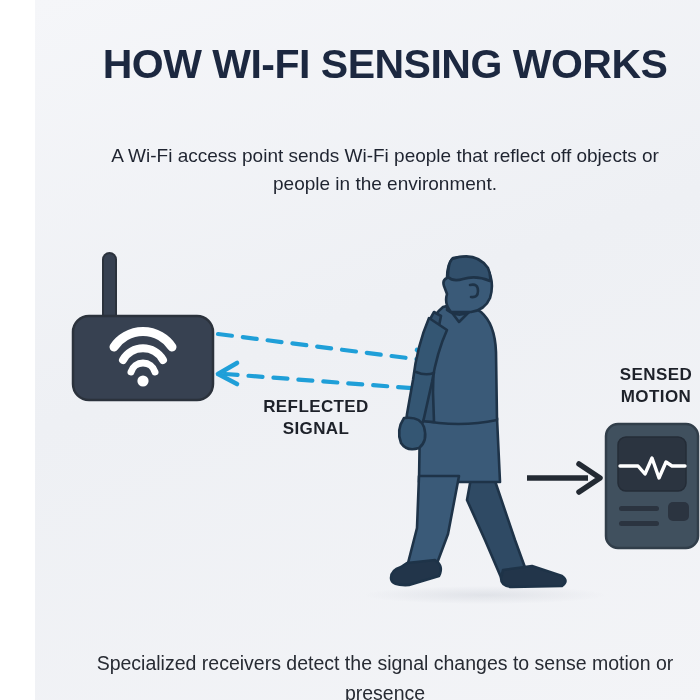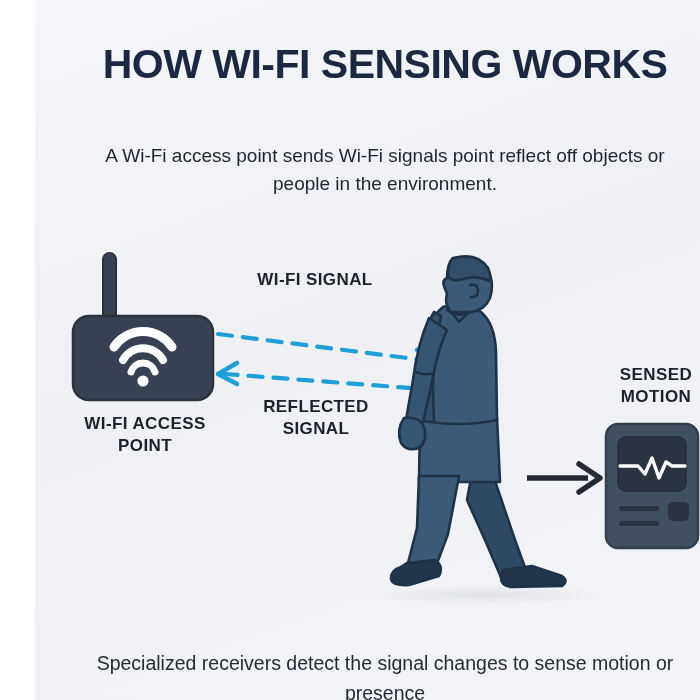--- a/index.html
+++ b/index.html
@@ -90,21 +90,21 @@
     border-radius: 50%;
     background: radial-gradient(ellipse at center, rgba(110,120,140,0.13) 0%, rgba(110,120,140,0) 72%);
   }
 </style>
 </head>
 <body>
 
 <div id="infographic">
 
   <h1 class="title">HOW WI-FI SENSING WORKS</h1>
-  <p class="subtitle">A Wi-Fi access point sends Wi-Fi signals point reflect off objects or people in the environment.</p>
+  <p class="subtitle">A Wi-Fi access point sends Wi-Fi people that reflect off objects or people in the environment.</p>
 
   <div class="ground-shade"></div>
 
   <svg id="art" viewBox="0 0 700 700">
 
     <g>
 
       <rect x="68" y="253" width="13" height="73" rx="6.5" fill="#374151" stroke="#2b323c" stroke-width="2"></rect>
 
       <rect x="38" y="316" width="140" height="84" rx="16" fill="#374151" stroke="#2b323c" stroke-width="2.5"></rect>
@@ -178,23 +178,21 @@
       <path d="M 585 466 L 603 466 L 610 474 L 617 458 L 624 478 L 631 462 L 637 466 L 650 466" fill="none" stroke="#ffffff" stroke-width="3.4" stroke-linecap="round" stroke-linejoin="round"></path>
 
       <rect x="584" y="506" width="40" height="5" rx="2.5" fill="#2b3440"></rect>
       <rect x="584" y="521" width="40" height="5" rx="2.5" fill="#2b3440"></rect>
 
       <rect x="633" y="502" width="21" height="19" rx="5" fill="#2b3440"></rect>
     </g>
 
   </svg>
 
-  <div class="diag-label" id="label-wifi-signal">WI-FI SIGNAL</div>
 
   <div class="diag-label" id="label-reflected">REFLECTED SIGNAL</div>
 
-  <div class="diag-label" id="label-access-point">WI-FI ACCESS POINT</div>
 
   <div class="diag-label" id="label-sensed-motion">SENSED MOTION</div>
 
   <p class="caption">Specialized receivers detect the signal changes to sense motion or presence</p>
 
 </div>
 
 </body></html>

